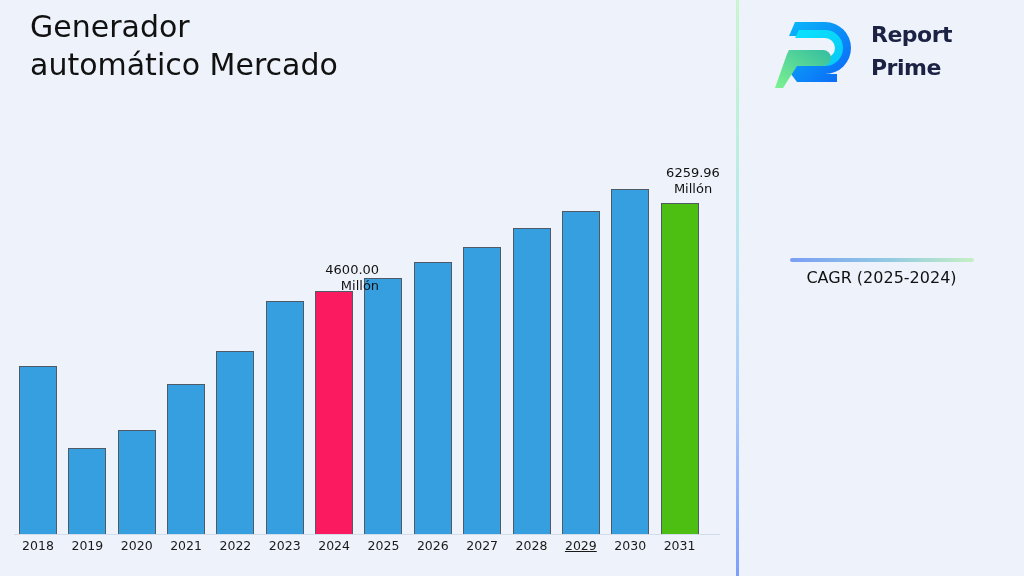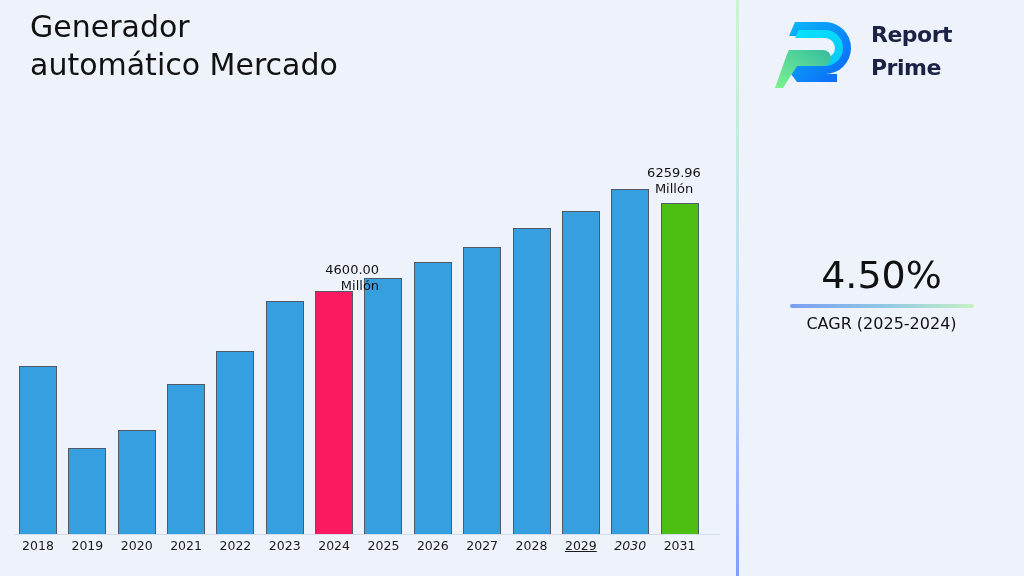--- a/index.html
+++ b/index.html
@@ -113,27 +113,27 @@
         <div class="tick" style="left: 111.7px; width: 50px;">2020</div>
         <div class="tick" style="left: 161.05px; width: 50px;">2021</div>
         <div class="tick" style="left: 210.4px; width: 50px;">2022</div>
         <div class="tick" style="left: 259.75px; width: 50px;">2023</div>
         <div class="tick" style="left: 309.1px; width: 50px;">2024</div>
         <div class="tick" style="left: 358.45px; width: 50px;">2025</div>
         <div class="tick" style="left: 407.8px; width: 50px;">2026</div>
         <div class="tick" style="left: 457.15px; width: 50px;">2027</div>
         <div class="tick" style="left: 506.5px; width: 50px;">2028</div>
         <div class="tick" style="left: 555.85px; width: 50px; text-decoration: underline;">2029</div>
-        <div class="tick" style="left: 605.2px; width: 50px; font-style: italic;">2030</div>
+        <div class="tick" style="left: 605.2px; width: 50px;">2030</div>
         <div class="tick" style="left: 654.55px; width: 50px;">2031</div>
       </div>
     <div id="vlabels">
         <div class="vlabel" style="left: 289.1px; width: 90px; top: 262px; text-align: right;">4600.00
 Millón</div>
-        <div class="vlabel" style="left: 629px; width: 90px; top: 165px;">6259.96
+        <div class="vlabel" style="left: 648px; width: 90px; top: 165px;">6259.96
 Millón</div>
       </div>
   </div>
 
   <div id="divider"></div>
 
   <div id="right">
 
     <div id="logo">
       <div id="logo-mark">
@@ -158,19 +158,18 @@
           <path d="M24 14 H50 A18 18 0 0 1 50 50 H30 L34 42 H50 A10 10 0 0 0 50 22 H20 Z" fill="url(#gCyan)"></path>
 
           <path d="M14 34 H48 A8 8 0 0 1 48 50 H22 L8 72 H0 L12 38 Z" fill="url(#gGreen)"></path>
         </svg>
       </div>
       <div id="logo-text">Report
 Prime</div>
     </div>
 
     <div id="cagr">
-      <div id="cagr-value">4.50%</div>
       <div id="cagr-rule"></div>
       <div id="cagr-label">CAGR (2025-2024)</div>
     </div>
 
   </div>
 </div>
 
 </body></html>

